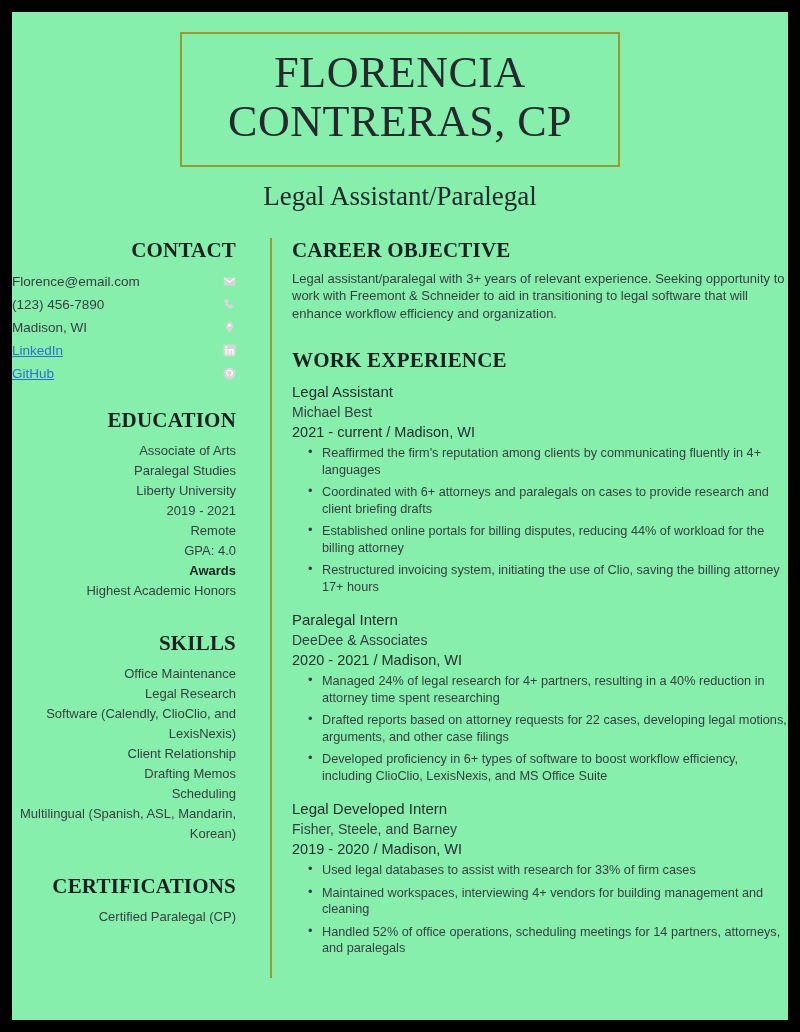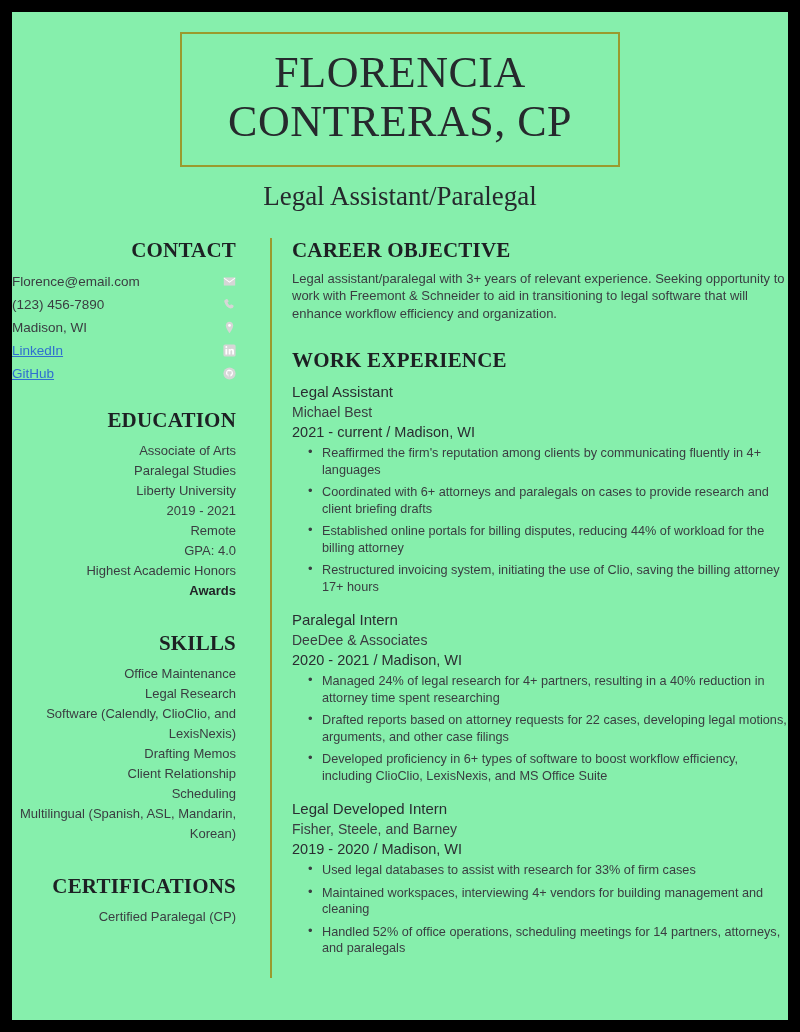--- a/index.html
+++ b/index.html
@@ -234,31 +234,31 @@
 
       <div class="block-gap"></div>
 
       <div class="sec-head">EDUCATION</div>
       <div class="left-line">Associate of Arts</div>
       <div class="left-line">Paralegal Studies</div>
       <div class="left-line">Liberty University</div>
       <div class="left-line">2019 - 2021</div>
       <div class="left-line">Remote</div>
       <div class="left-line">GPA: 4.0</div>
+      <div class="left-line bold">Awards</div>
       <div class="left-line">Highest Academic Honors</div>
-      <div class="left-line bold">Awards</div>
 
       <div class="block-gap-lg"></div>
 
       <div class="sec-head">SKILLS</div>
       <div class="left-line">Office Maintenance</div>
       <div class="left-line">Legal Research</div>
       <div class="left-line">Software (Calendly, ClioClio, and LexisNexis)</div>
+      <div class="left-line">Client Relationship</div>
       <div class="left-line">Drafting Memos</div>
-      <div class="left-line">Client Relationship</div>
       <div class="left-line">Scheduling</div>
       <div class="left-line">Multilingual (Spanish, ASL, Mandarin, Korean)</div>
 
       <div class="block-gap-lg"></div>
 
       <div class="sec-head">CERTIFICATIONS</div>
       <div class="left-line">Certified Paralegal (CP)</div>
 
     </div>
 

